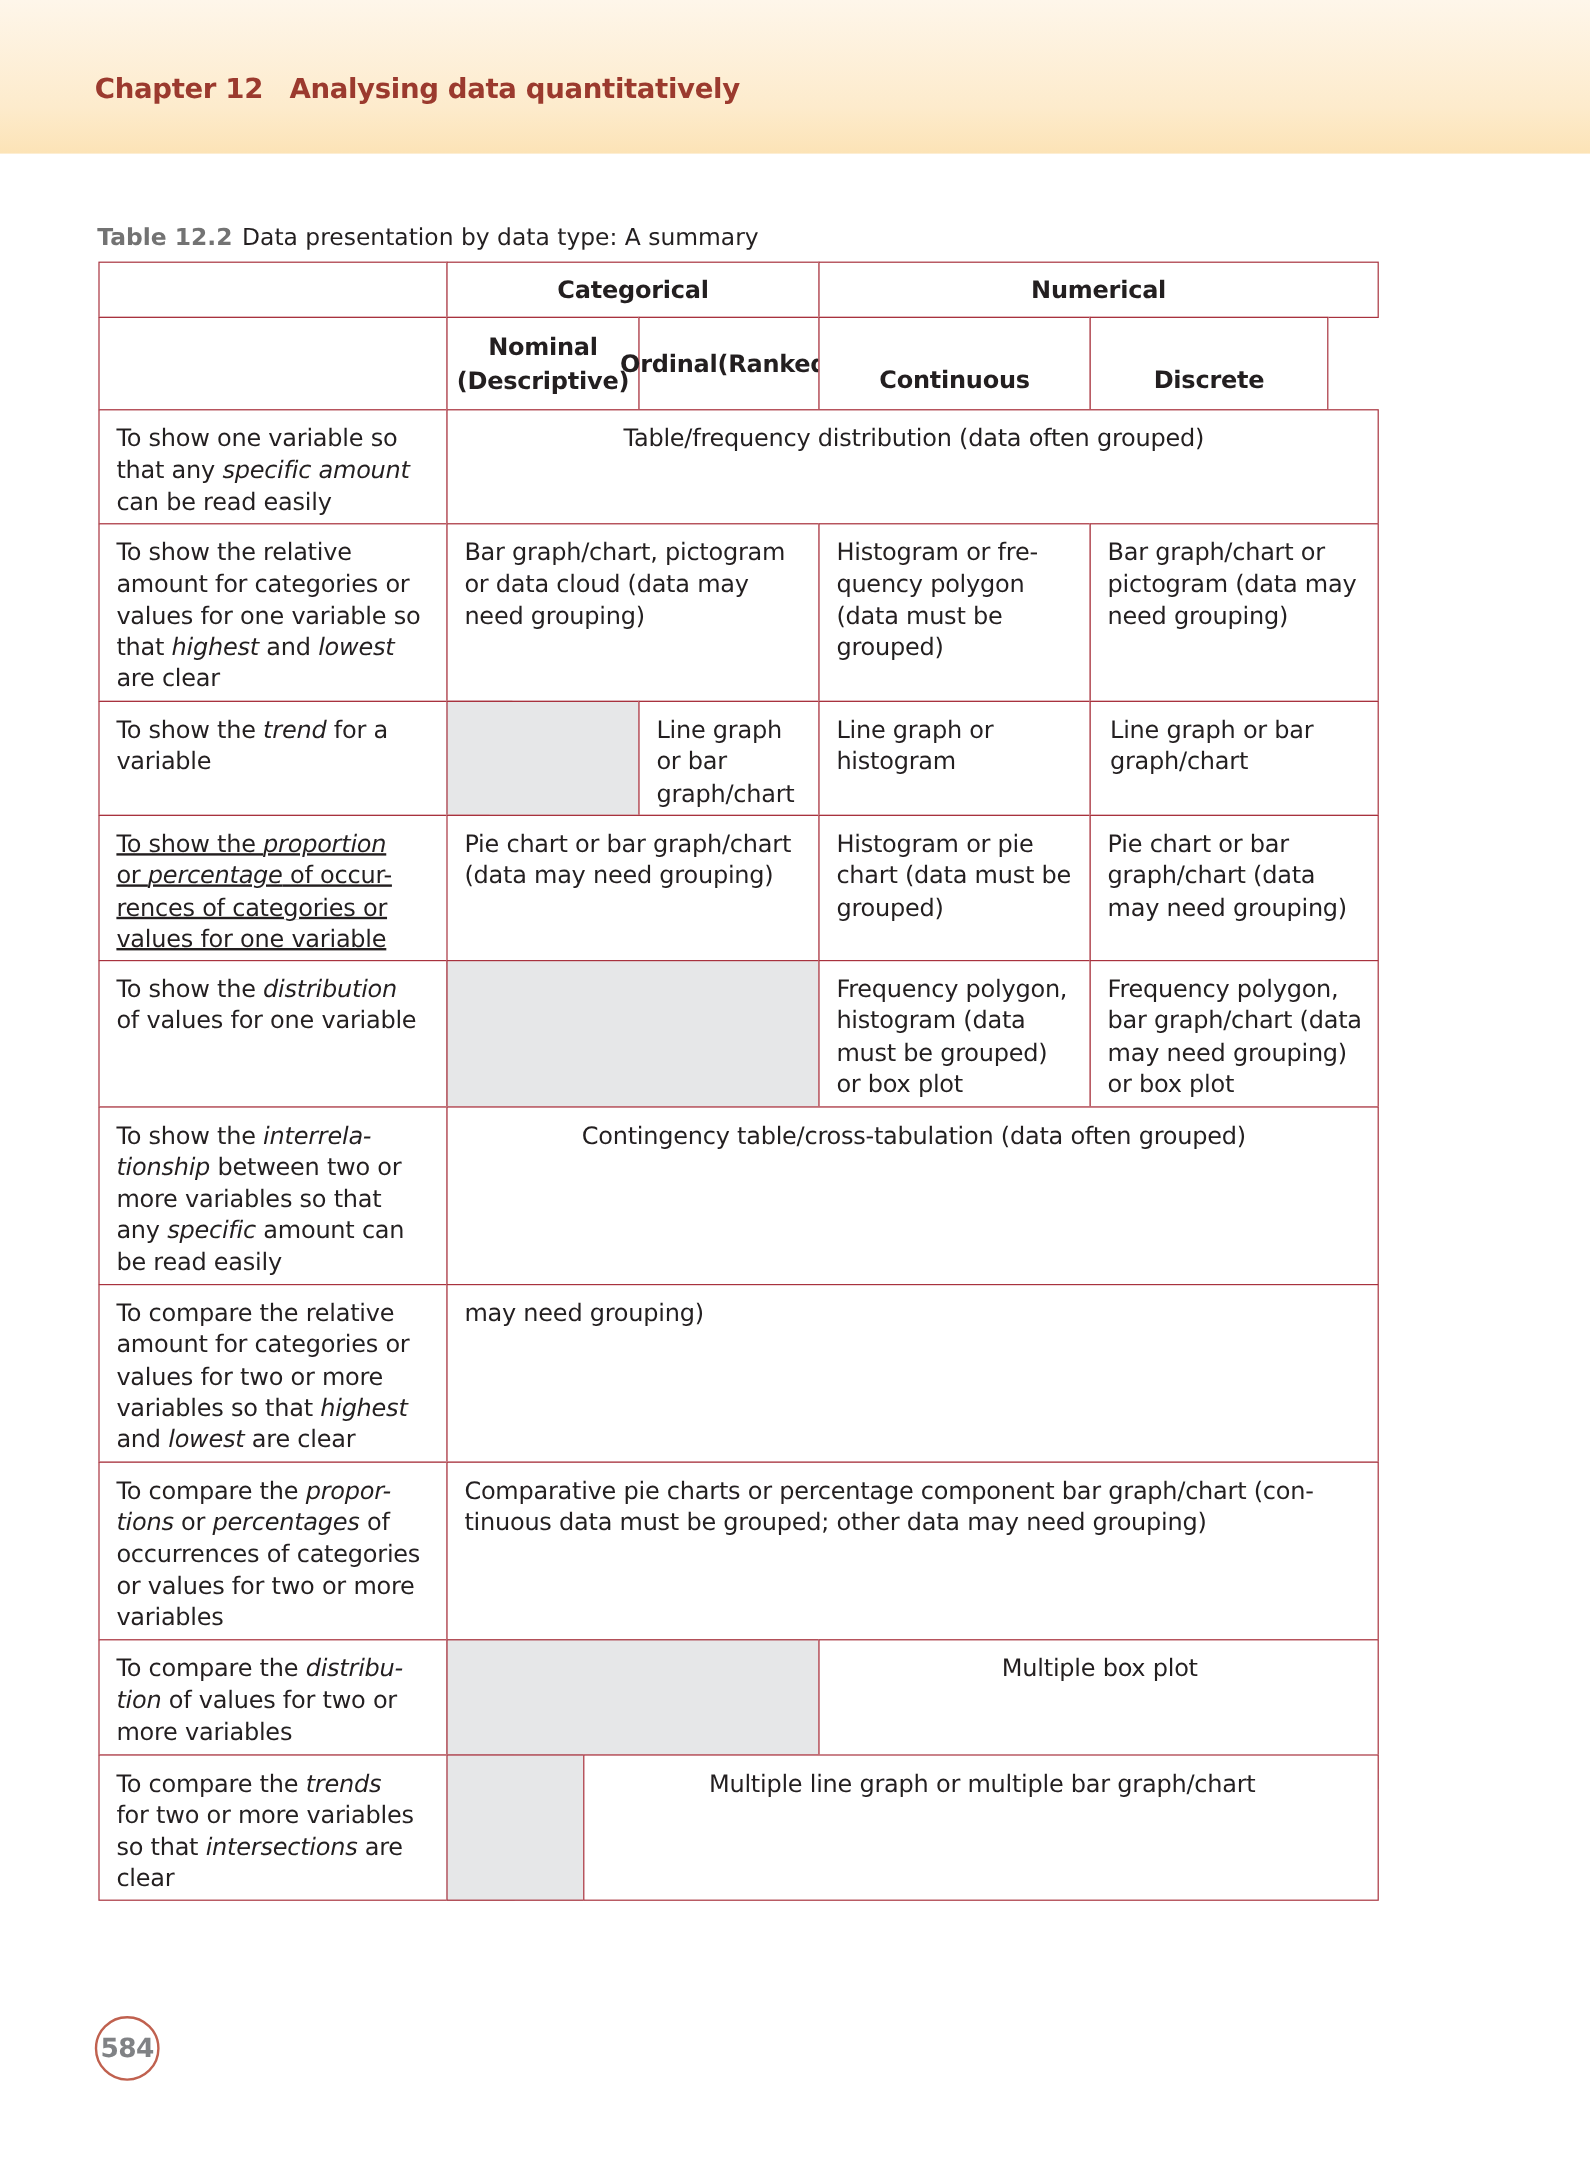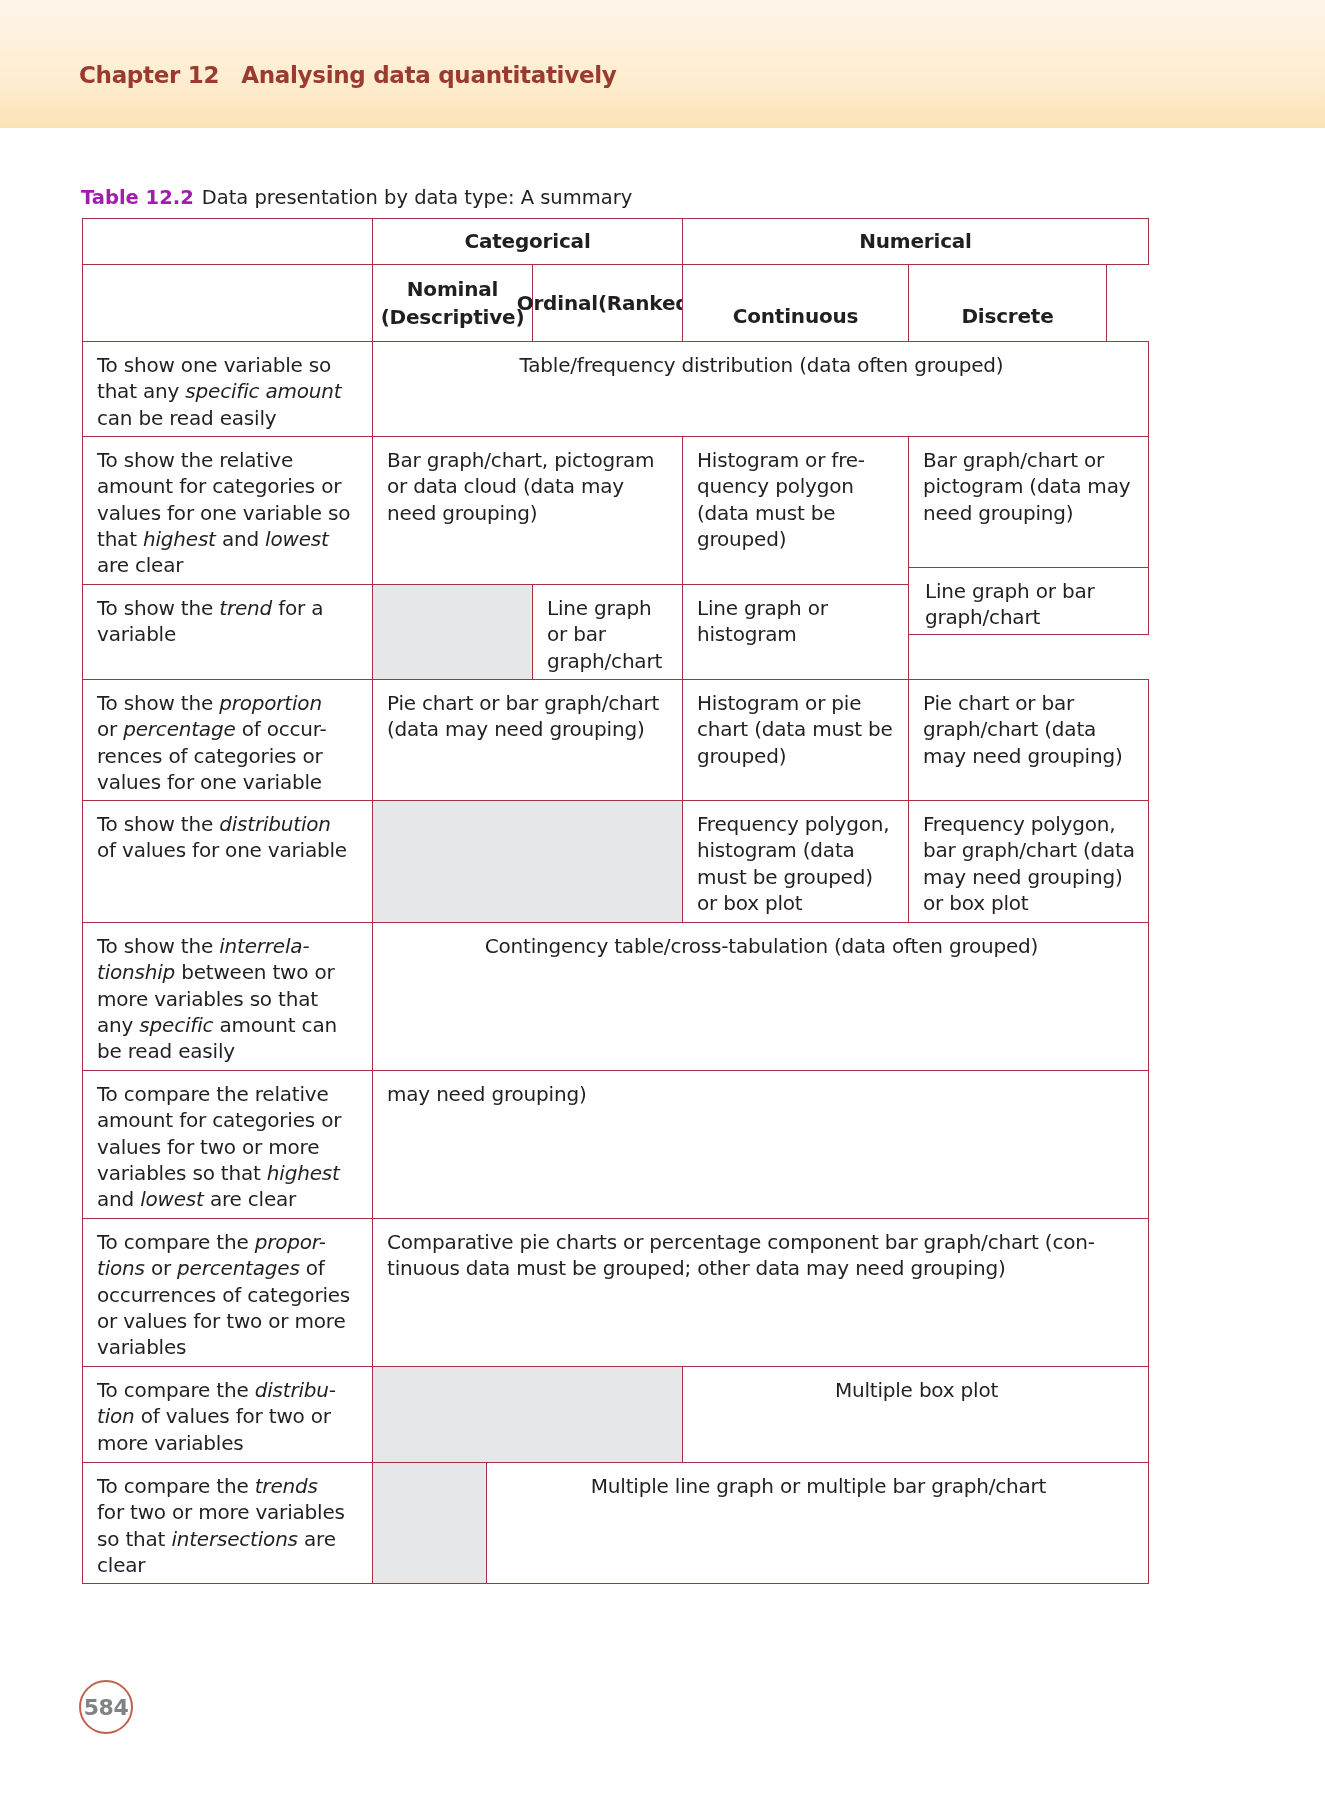--- a/index.html
+++ b/index.html
@@ -4,21 +4,21 @@
 <style>
   html, body { margin:0; padding:0; }
   body { width:1325px; height:1800px; position:relative; background:#ffffff; overflow:hidden;
          font-family:"DejaVu Sans", "Liberation Sans", sans-serif; color:#231f20; }
   .header-band { position:absolute; left:0; top:0; width:1325px; height:128px;
     background:linear-gradient(to bottom, #fef6ea 0%, #fdebcc 70%, #fce3b6 100%); }
   .chapter { position:absolute; left:79px; top:62px; font-size:23px; font-weight:bold; color:#9b3a2e;
     font-family:"DejaVu Sans", sans-serif; letter-spacing:-0.3px; }
   .chapter .num { margin-right:22px; }
   .caption { position:absolute; left:81px; top:186px; font-size:19.5px; color:#231f20; }
-  .caption .label { font-weight:bold; color:#a21caf; margin-right:8px; }
+  .caption .label { font-weight:bold; color:#737373; margin-right:8px; }
   .cell { position:absolute; box-sizing:border-box; border:1px solid #a8323e; background:#fff;
     font-size:20px; line-height:26.3px; padding:10px 12px 0 14px; letter-spacing:-0.2px; }
   .cell.gray { background:#e6e7e8; }
   .cell.center { text-align:center; }
   .cell.hdr { font-weight:bold; text-align:center; padding:0; display:flex; align-items:center; justify-content:center; }
   .cell.hdr-bottom { font-weight:bold; text-align:center; padding:0; display:flex; align-items:flex-end; justify-content:center; padding-bottom:12px; }
   .cell .line { display:block; white-space:nowrap; }
   i { font-style:italic; }
   .page-num { position:absolute; left:79px; top:1680px; width:54px; height:54px; box-sizing:border-box;
     border:2px solid #c0614f; border-radius:50%; display:flex; align-items:center; justify-content:center;
@@ -100,26 +100,26 @@
   <div class="cell gray" style="left:372px;top:584px;width:161px;height:96px;"></div>
   <div class="cell" style="left:532px;top:584px;width:151px;height:96px;">
       <span class="line">Line graph</span>
       <span class="line">or bar</span>
       <span class="line">graph/chart</span>
     </div>
   <div class="cell" style="left:682px;top:584px;width:227px;height:96px;">
       <span class="line">Line graph or</span>
       <span class="line">histogram</span>
     </div>
-  <div class="cell" style="left:908px;top:567px;width:241px;height:68px;padding-left:16px;">
+  <div class="cell" style="left:908px;top:584px;width:241px;height:96px;padding-left:16px;">
       <span class="line">Line graph or bar</span>
       <span class="line">graph/chart</span>
     </div>
 
-  <div class="cell" style="left:82px;top:679px;width:326px;height:122px;">
+  <div class="cell" style="left:82px;top:679px;width:326px;height:122px;text-decoration:underline;">
       <span class="line">To show the <i>proportion</i></span>
       <span class="line">or <i>percentage</i> of occur-</span>
       <span class="line">rences of categories or</span>
       <span class="line">values for one variable</span>
     </div>
   <div class="cell" style="left:372px;top:679px;width:311px;height:122px;">
       <span class="line">Pie chart or bar graph/chart</span>
       <span class="line">(data may need grouping)</span>
     </div>
   <div class="cell" style="left:682px;top:679px;width:227px;height:122px;">

